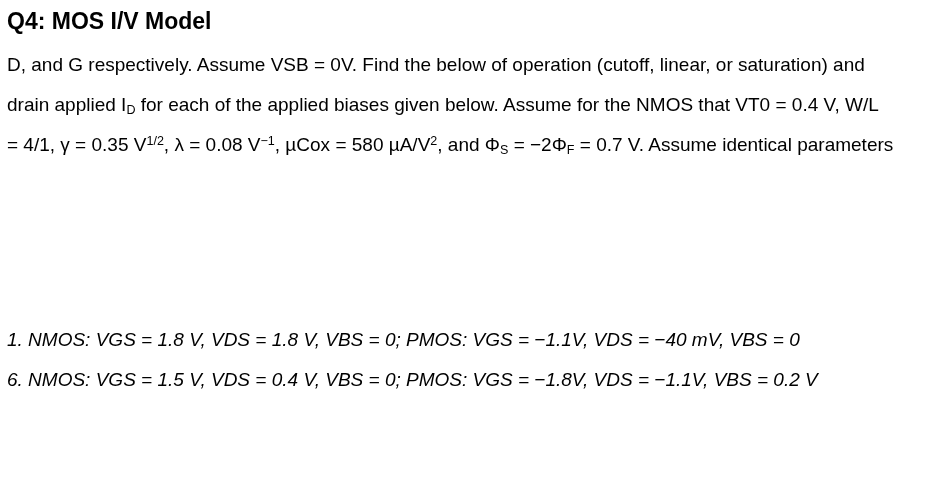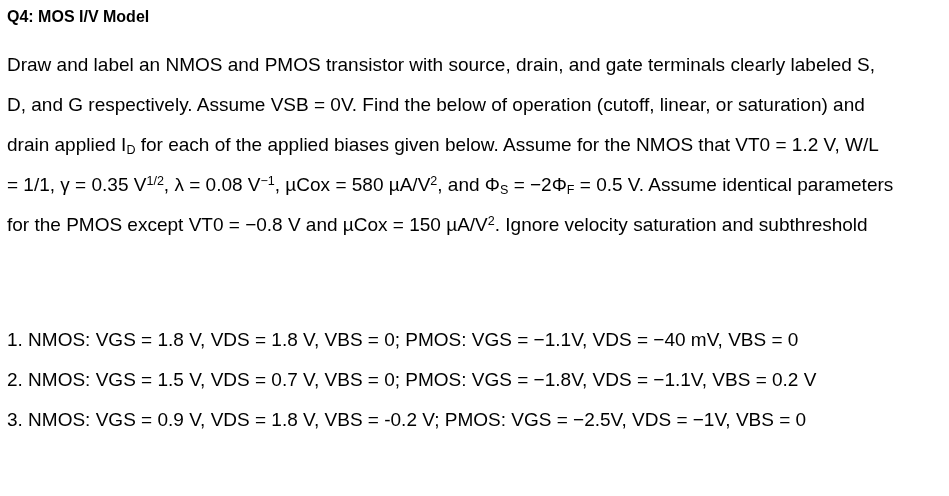--- a/index.html
+++ b/index.html
@@ -14,38 +14,39 @@
     background: #ffffff;
     color: #000000;
     font-family: "Liberation Sans", "DejaVu Sans", sans-serif;
     font-size: 19px;
     overflow: hidden;
   }
   .title {
     position: absolute;
     left: 7px;
     top: 8px;
-    font-size: 16px;
+    font-size: 23px;
     font-weight: bold;
     white-space: nowrap;
     text-align: right;
   }
   .para {
     position: absolute;
     left: 7px;
     top: 45px;
     width: 940px;
     line-height: 40px;
   }
   .items {
     position: absolute;
     left: 7px;
     top: 320px;
     width: 940px;
     line-height: 40px;
+    font-style: italic;
   }
   .line {
     height: 40px;
     white-space: nowrap;
   }
   .sub {
     font-size: 66%;
     position: relative;
     top: 0.22em;
   }
@@ -56,25 +57,22 @@
     margin-top: 39px;
   }
 </style>
 </head>
 <body>
 
 <div class="page">
   <div class="title">Q4: MOS I/V Model</div>
 
   <div class="para">
-      <div class="line"><span>Draw and label an NMOS and PMOS transistor with source, drain, and gate terminals clearly labeled S,</span></div>
       <div class="line"><span>D, and G respectively. Assume VSB = 0V. Find the below of operation (cutoff, linear, or saturation) and</span></div>
-      <div class="line"><span>drain applied I</span><span class="sub">D</span><span> for each of the applied biases given below. Assume for the NMOS that VT0 = 1.2 V, W/L</span></div>
-      <div class="line"><span>= 1/1, γ = 0.35 V</span><span class="sup">1/2</span><span>, λ = 0.08 V</span><span class="sup">−1</span><span>, µCox = 580 µA/V</span><span class="sup">2</span><span>, and Φ</span><span class="sub">S</span><span> = −2Φ</span><span class="sub">F</span><span> = 0.5 V. Assume identical parameters</span></div>
-      <div class="line"><span>for the PMOS except VT0 = −0.8 V and µCox = 150 µA/V</span><span class="sup">2</span><span>. Ignore velocity saturation and subthreshold</span></div>
+      <div class="line"><span>drain applied I</span><span class="sub">D</span><span> for each of the applied biases given below. Assume for the NMOS that VT0 = 0.4 V, W/L</span></div>
+      <div class="line"><span>= 4/1, γ = 0.35 V</span><span class="sup">1/2</span><span>, λ = 0.08 V</span><span class="sup">−1</span><span>, µCox = 580 µA/V</span><span class="sup">2</span><span>, and Φ</span><span class="sub">S</span><span> = −2Φ</span><span class="sub">F</span><span> = 0.7 V. Assume identical parameters</span></div>
     </div>
 
   <div class="items">
       <div class="line">1. NMOS: VGS = 1.8 V, VDS = 1.8 V, VBS = 0; PMOS: VGS = −1.1V, VDS = −40 mV, VBS = 0</div>
-      <div class="line">2. NMOS: VGS = 1.5 V, VDS = 0.7 V, VBS = 0; PMOS: VGS = −1.8V, VDS = −1.1V, VBS = 0.2 V</div>
-      <div class="line">3. NMOS: VGS = 0.9 V, VDS = 1.8 V, VBS = -0.2 V; PMOS: VGS = −2.5V, VDS = −1V, VBS = 0</div>
+      <div class="line">6. NMOS: VGS = 1.5 V, VDS = 0.4 V, VBS = 0; PMOS: VGS = −1.8V, VDS = −1.1V, VBS = 0.2 V</div>
     </div>
 </div>
 
 </body></html>

